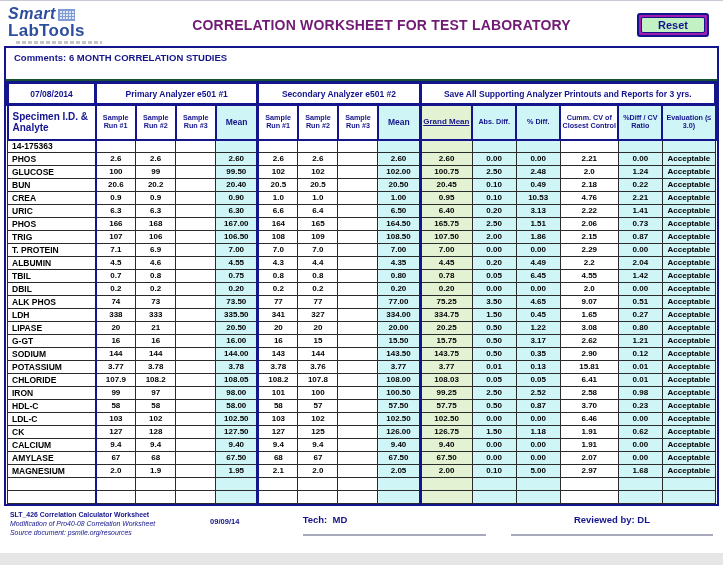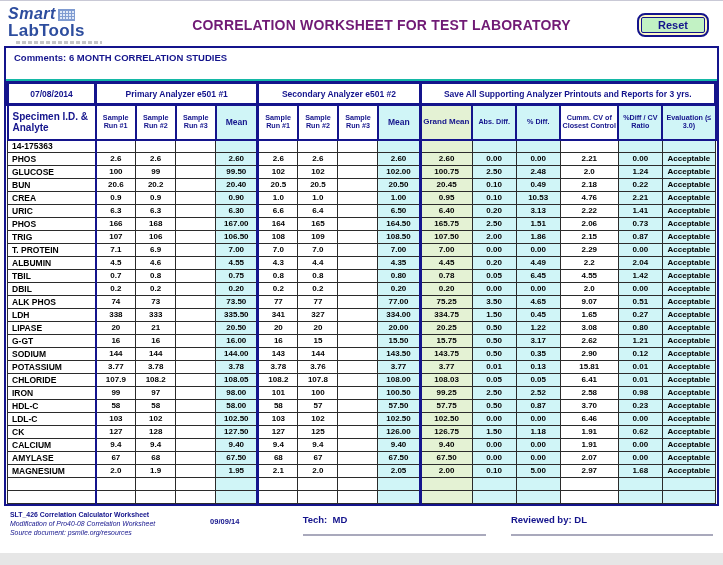--- a/index.html
+++ b/index.html
@@ -11,57 +11,57 @@
   .logo { width:118px; line-height:1; position:relative; }
   .logo-smart { font-size:16px; font-weight:bold; font-style:italic; color:#2d4d9e; letter-spacing:0.5px;text-align:right; }
   .logo-grid { display:inline-block; width:17px; height:12px; margin-left:2px; vertical-align:middle;
     background:
       repeating-linear-gradient(90deg,#7f9bd1 0 1px,transparent 1px 3px),
       repeating-linear-gradient(0deg,#7f9bd1 0 1px,transparent 1px 3px),
       #dfe8f7; border:1px solid #7f9bd1; }
   .logo-labtools { font-size:17px; font-weight:bold; color:#2d4d9e; letter-spacing:0.3px; }
   .logo-tagline { height:3px; width:86px; margin:2px 0 0 8px; background:repeating-linear-gradient(90deg,#c7c7c7 0 4px,transparent 4px 6px); }
   .title { flex:1; text-align:center; color:#701a75; font-weight:bold; font-size:14px; letter-spacing:0.2px; }
-  .reset-wrap { border:2px solid #14148c; border-radius:8px; background:#fef9c3; padding:2px; margin-right:6px; }
+  .reset-wrap { border:2px solid #14148c; border-radius:3px; background:#a21caf; padding:2px; margin-right:6px; }
   .reset-btn { display:block; background:#c2f2c4; border:1px solid #14148c; border-radius:2px;
     color:#14148c; font-weight:bold; font-size:11px; font-family:"Liberation Sans",sans-serif;
     padding:1px 16px; cursor:pointer; }
 
   
   .block { border:2px solid #14148c; }
-  .comments { border-bottom:2px solid #14b8a6; padding:4px 8px 16px 8px; color:#14148c; font-weight:bold; font-size:9.5px; background:#fff; }
+  .comments { border-bottom:2px solid #14532d; padding:4px 8px 16px 8px; color:#14148c; font-weight:bold; font-size:9.5px; background:#fff; }
 
   table { width:100%; border-collapse:collapse; table-layout:fixed; }
   .info-row td { background:#fff; border:3px solid #14148c; color:#14148c; font-weight:bold;
     font-size:8.5px; text-align:center; height:22px; padding:1px 2px; overflow:hidden; white-space:nowrap; }
   th { border:2px solid #14148c; color:#14148c; font-weight:bold; font-size:7.2px; height:35px;
     text-align:center; padding:0 1px; line-height:1.2; overflow:hidden; background:#fff; }
   th.c-analyte { font-size:10px; text-align:left; padding-left:4px; line-height:1.15; }
   th.c-mean { font-size:8.5px; }
-  th.c-grand { font-size:8px; }
+  th.c-grand { font-size:8px;text-decoration:underline; }
   td.data { border:1px solid #2b2b2b; font-weight:bold; font-size:8px; color:#000;
     text-align:center; height:13px; padding:0 2px; line-height:1; overflow:hidden; white-space:nowrap; }
   td.c-analyte { text-align:left; padding-left:4px; font-size:8.5px; border-right:2px solid #14148c;margin-top:28px; }
   .c-run  { background:#ffffff; }
   .c-mean { background:#d0f5f7; }
   .c-grand{ background:#e4f2d4; }
   .c-cyan { background:#d0f5f7; }
   .c-white{ background:#ffffff; }
   .c-eval { background:#d0f5f7; }
   td.sec-start, th.sec-start { border-left:3px solid #14148c; }
 
   
   .footer { display:flex; padding:5px 6px 0 6px; color:#14148c; align-items:flex-start; }
   .doc-block { width:198px; font-size:6.9px; line-height:1.3; }
   .doc-title { font-weight:bold; }
   .doc-sub { font-style:italic; }
   .f-date { font-weight:bold; font-size:7.5px; margin:6px 0 0 14px; width:58px; }
   .f-field { font-weight:bold; font-size:9.5px; margin-top:3px; }
   .f-tech { margin-left:38px; width:195px; }
-  .f-reviewed { margin-left:25px; width:215px; }
+  .f-reviewed { margin-left:25px; width:215px;text-align:center; }
   .f-underline { border-bottom:2px solid #a9a9bc; margin-top:9px; }
 </style>
 </head>
 <body>
 
 <div class="sheet">
 
   <div class="topbar">
     <div class="logo">
       <div><span class="logo-smart">Smart</span><span class="logo-grid"></span></div>

